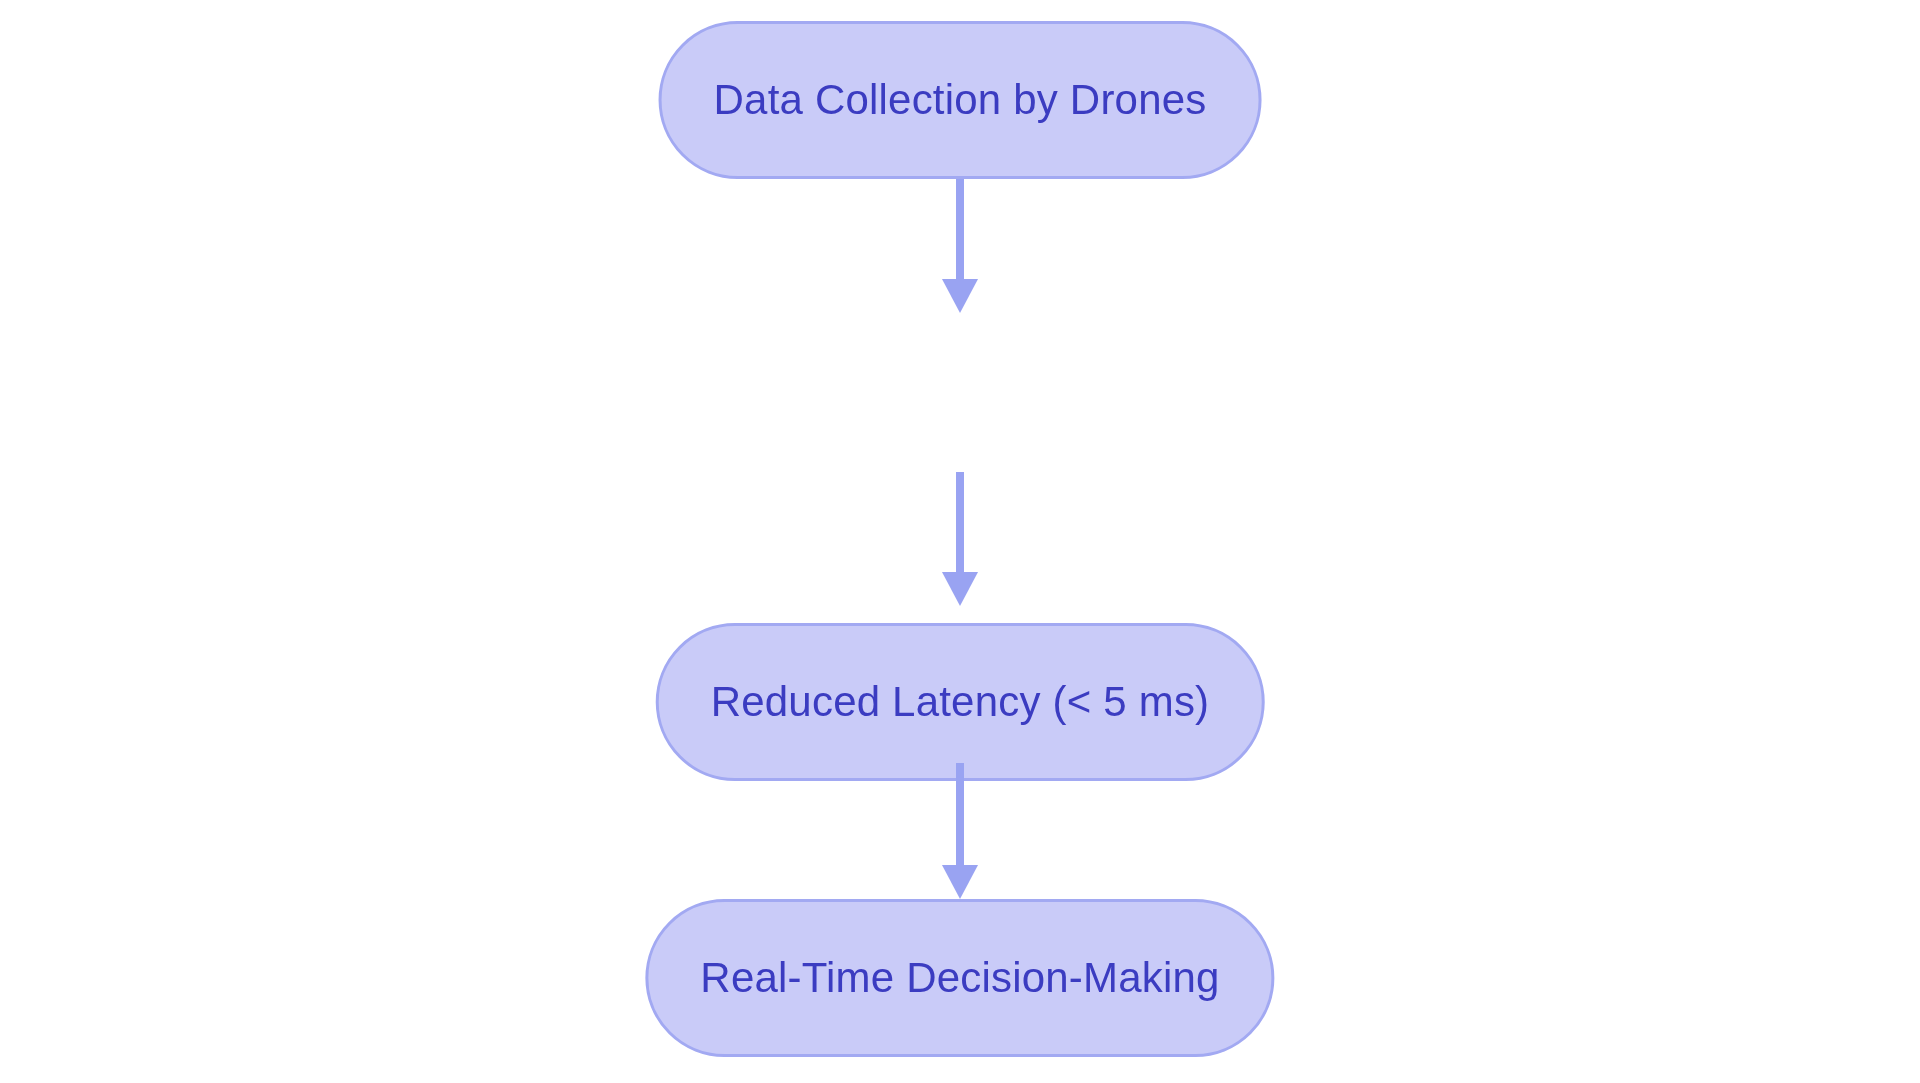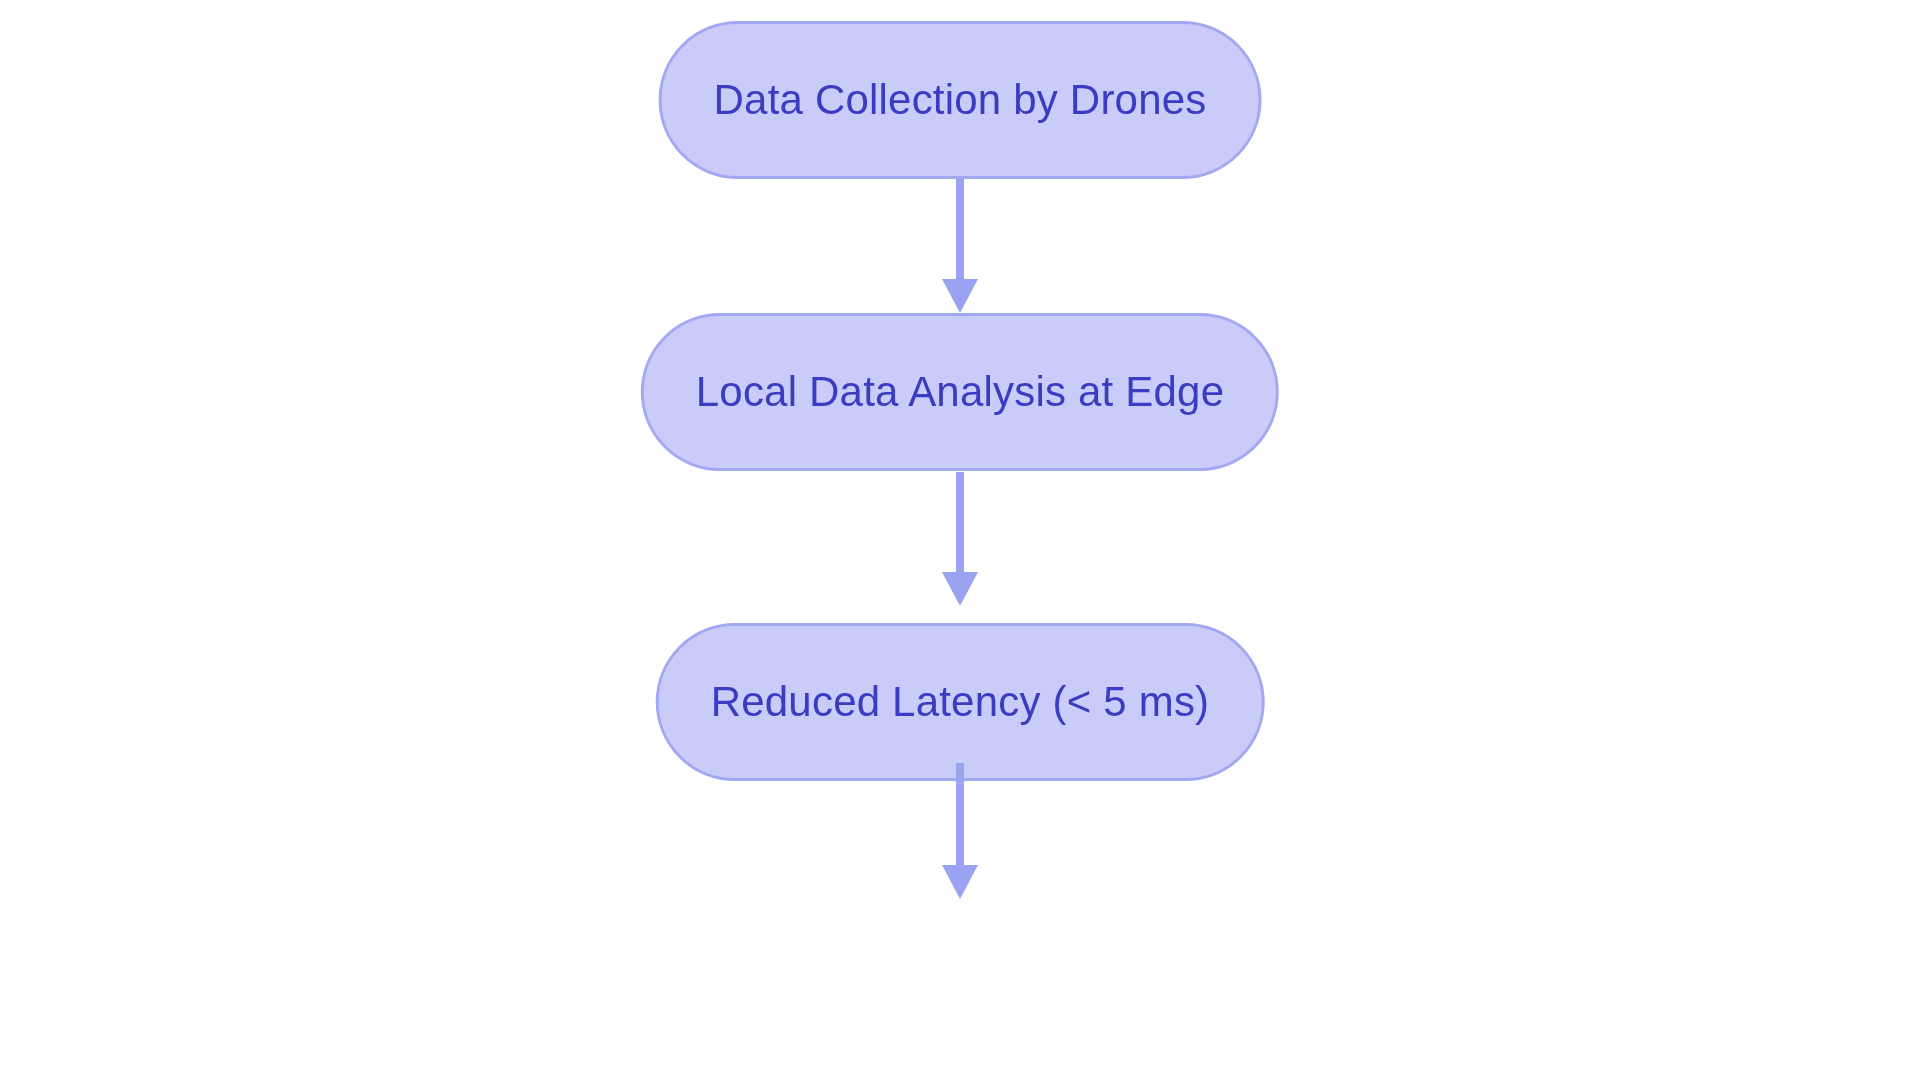--- a/index.html
+++ b/index.html
@@ -70,36 +70,36 @@
     <span class="label">Data Collection by Drones</span>
   </div>
 
   <div class="flow-arrow a1">
     <svg viewBox="0 0 44 134" preserveAspectRatio="none" xmlns="http://www.w3.org/2000/svg">
       <line x1="22" y1="0" x2="22" y2="104" stroke="currentColor" stroke-width="8"></line>
       <polygon points="4,100 40,100 22,134" fill="currentColor"></polygon>
     </svg>
   </div>
 
-  <div class="flow-node n2">
-    <span class="label">Local Data Analysis at Edge</span>
-  </div>
 
   <div class="flow-arrow a2">
     <svg viewBox="0 0 44 134" preserveAspectRatio="none" xmlns="http://www.w3.org/2000/svg">
       <line x1="22" y1="0" x2="22" y2="104" stroke="currentColor" stroke-width="8"></line>
       <polygon points="4,100 40,100 22,134" fill="currentColor"></polygon>
     </svg>
   </div>
 
   <div class="flow-node n3">
     <span class="label">Reduced Latency (&lt; 5 ms)</span>
   </div>
 
   <div class="flow-arrow a3">
     <svg viewBox="0 0 44 136" preserveAspectRatio="none" xmlns="http://www.w3.org/2000/svg">
       <line x1="22" y1="0" x2="22" y2="106" stroke="currentColor" stroke-width="8"></line>
       <polygon points="4,102 40,102 22,136" fill="currentColor"></polygon>
     </svg>
   </div>
 
+  <div class="flow-node n4">
+    <span class="label">Real-Time Decision-Making</span>
+  </div>
 
 </div>
 
 </body></html>

